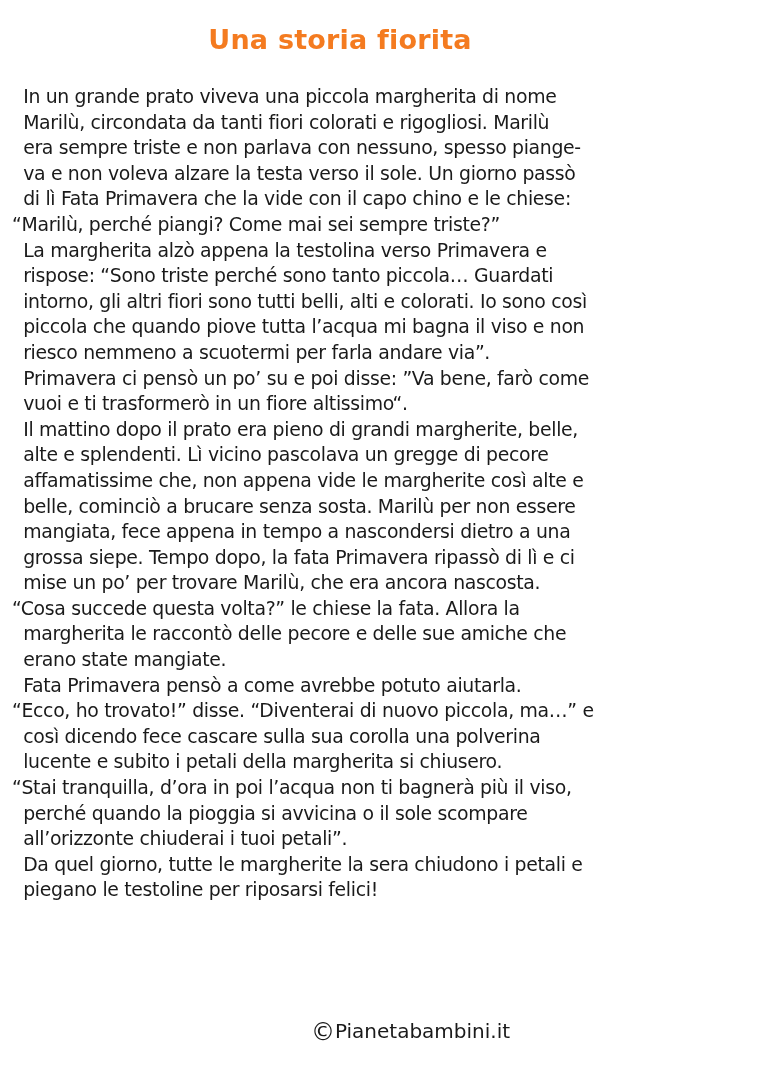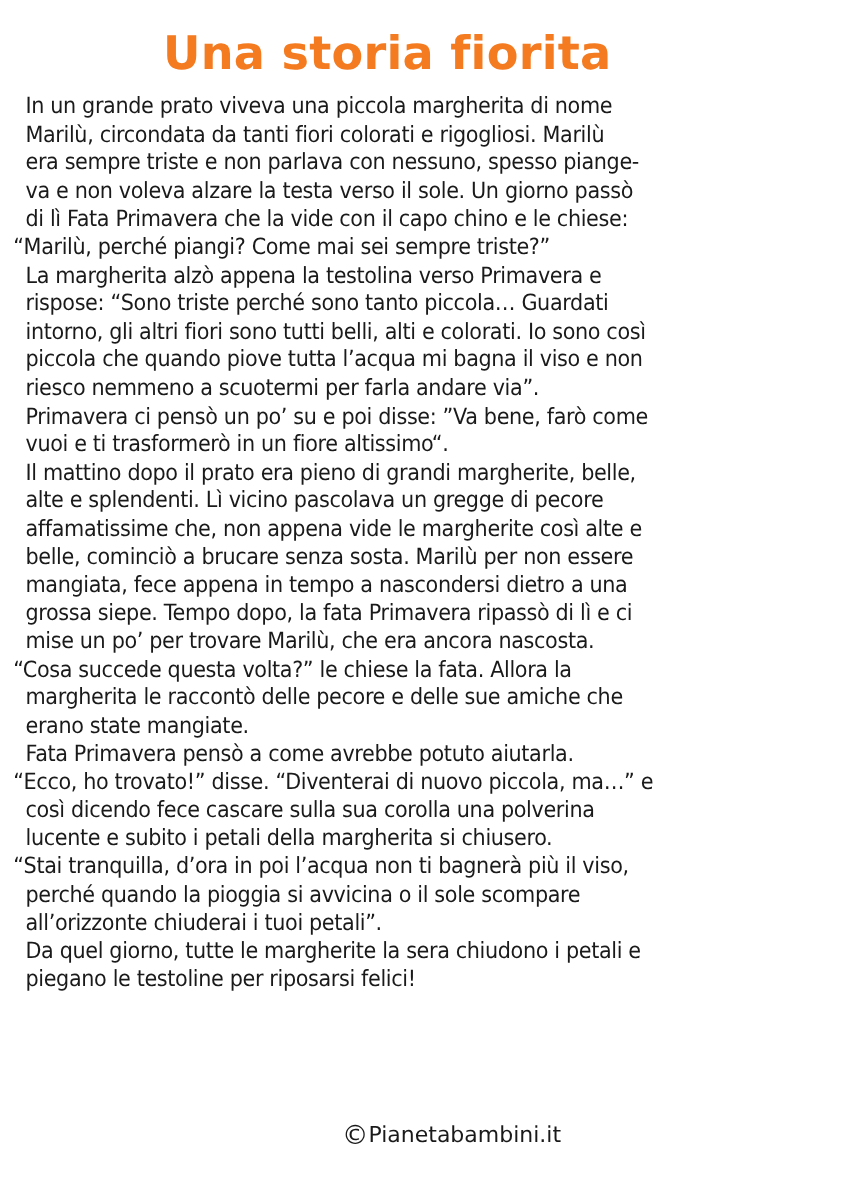--- a/index.html
+++ b/index.html
@@ -1,19 +1,19 @@
 <!DOCTYPE html>
 <html><head>
 <meta charset="utf-8">
 <style>
   html, body { margin:0; padding:0; background:#ffffff; }
   body { width:768px; height:1086px; position:relative; overflow:hidden; }
   .title {
-    position:absolute; left:16px; top:24px; width:672px; text-align:center;
-    font-family:"DejaVu Sans", sans-serif; font-weight:bold; font-size:42px;
+    position:absolute; left:4px; top:24px; width:672px; text-align:center;
+    font-family:"DejaVu Sans", sans-serif; font-weight:bold; font-size:27px;
     color:#f47b20; letter-spacing:0.2px;
   }
   .body {
     position:absolute; left:12px; top:84px; width:750px;
     font-family:"DejaVu Sans", sans-serif; font-size:20.3px; line-height:25.6px;
     color:#1a1a1a; letter-spacing:-0.35px; transform:scaleX(0.93); transform-origin:left top;
   }
   .line { white-space:nowrap; height:25.6px; }
   .line.indent { padding-left:12px; }
   .footer {

